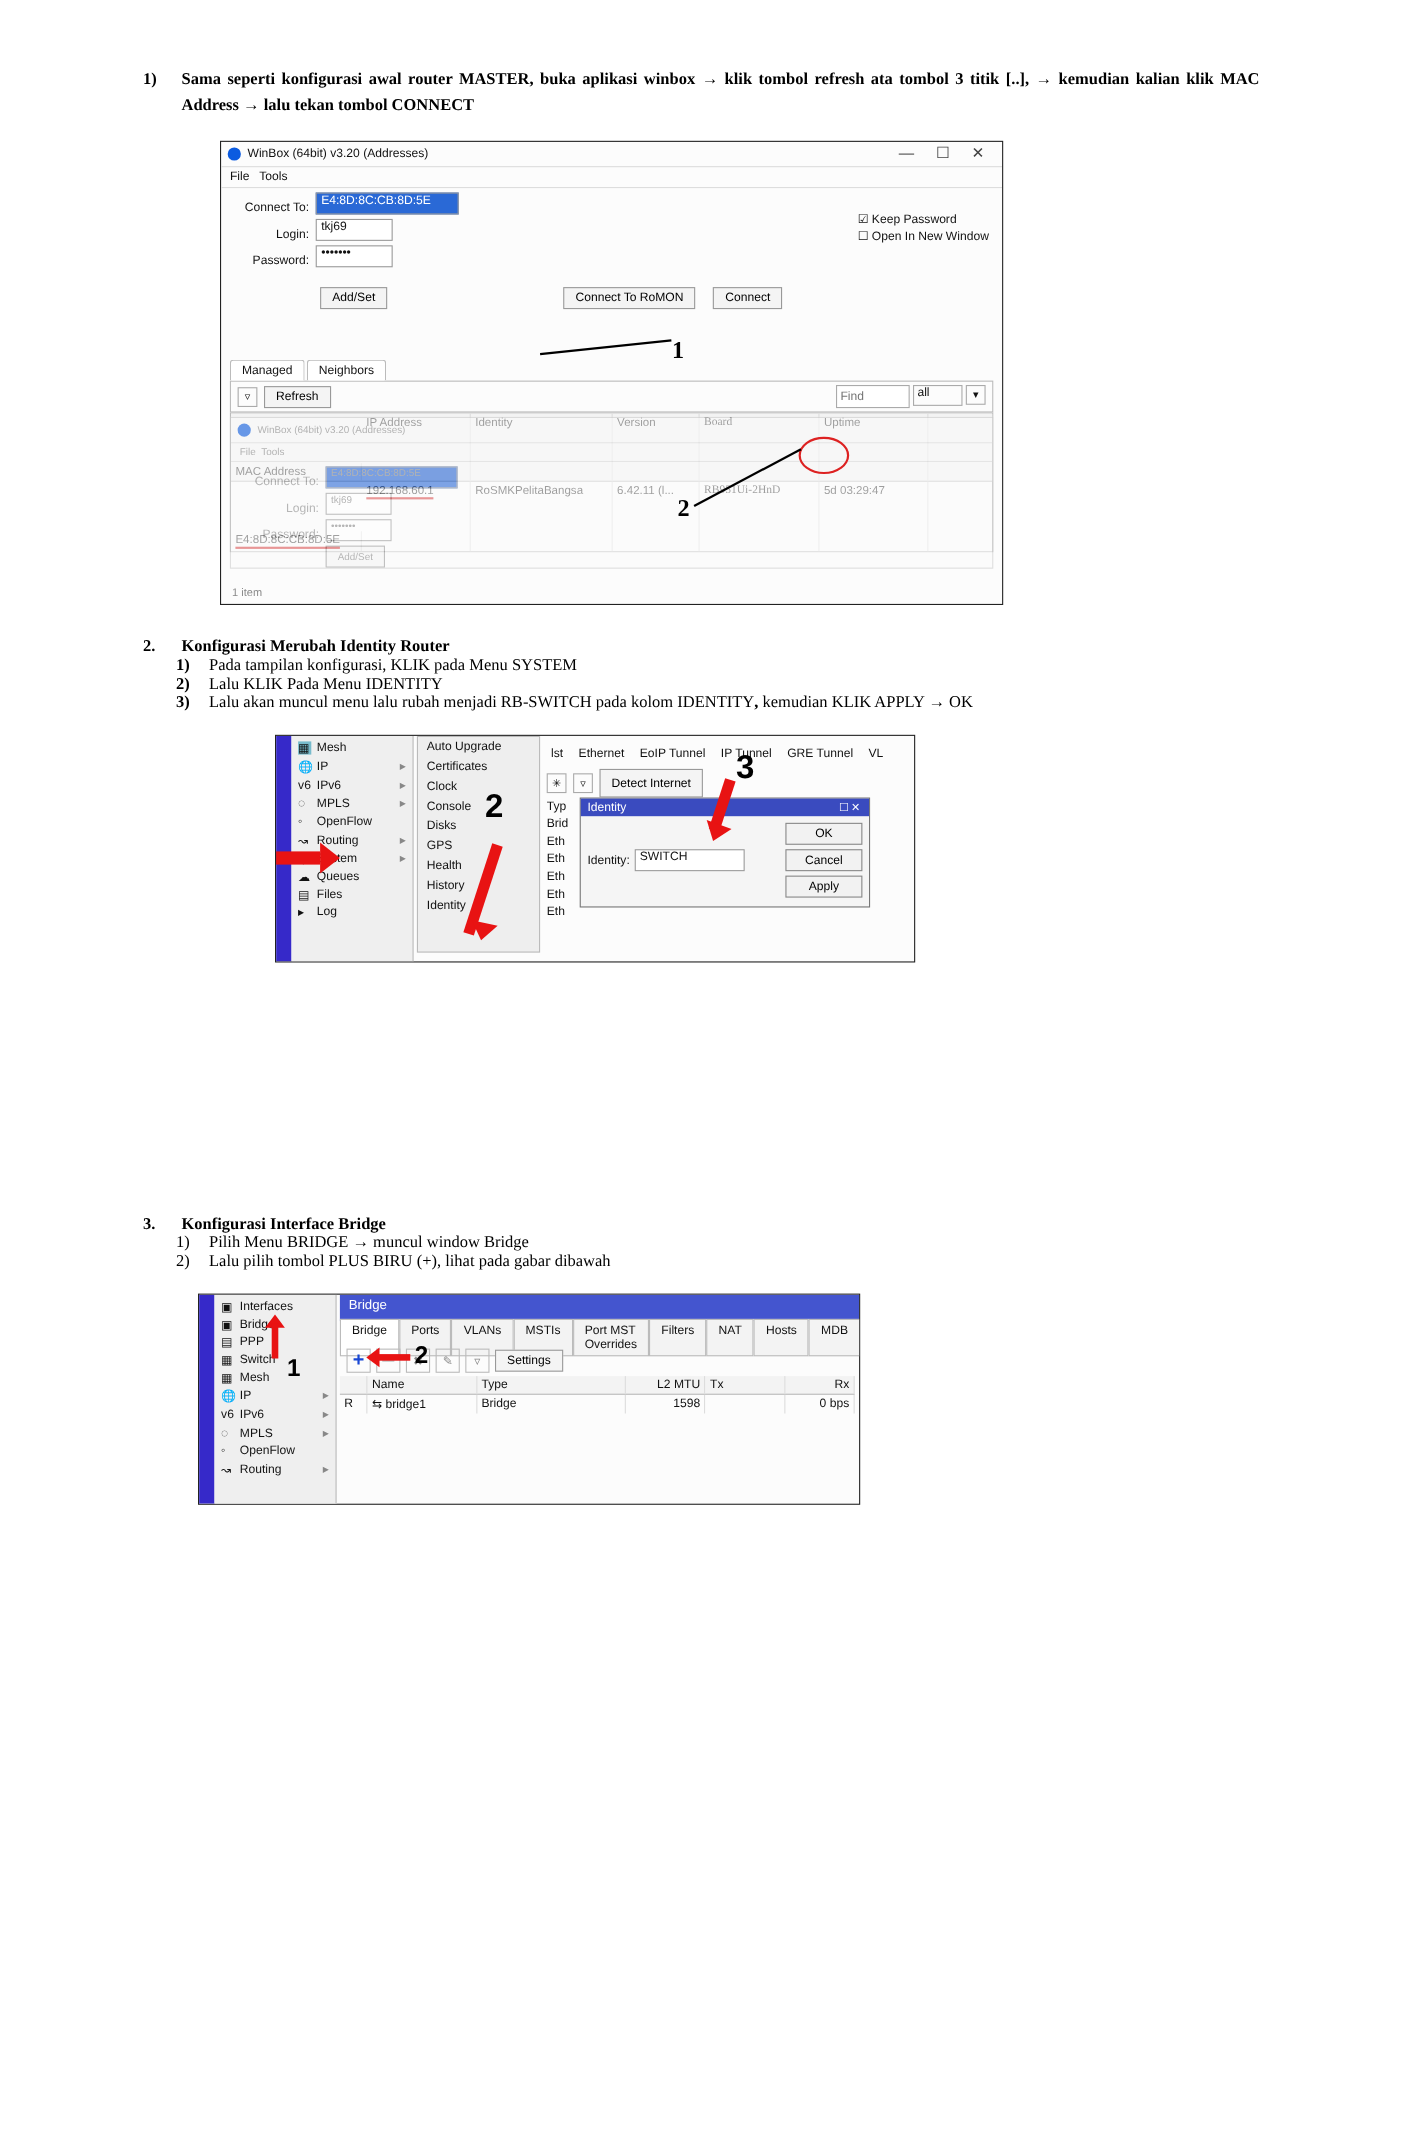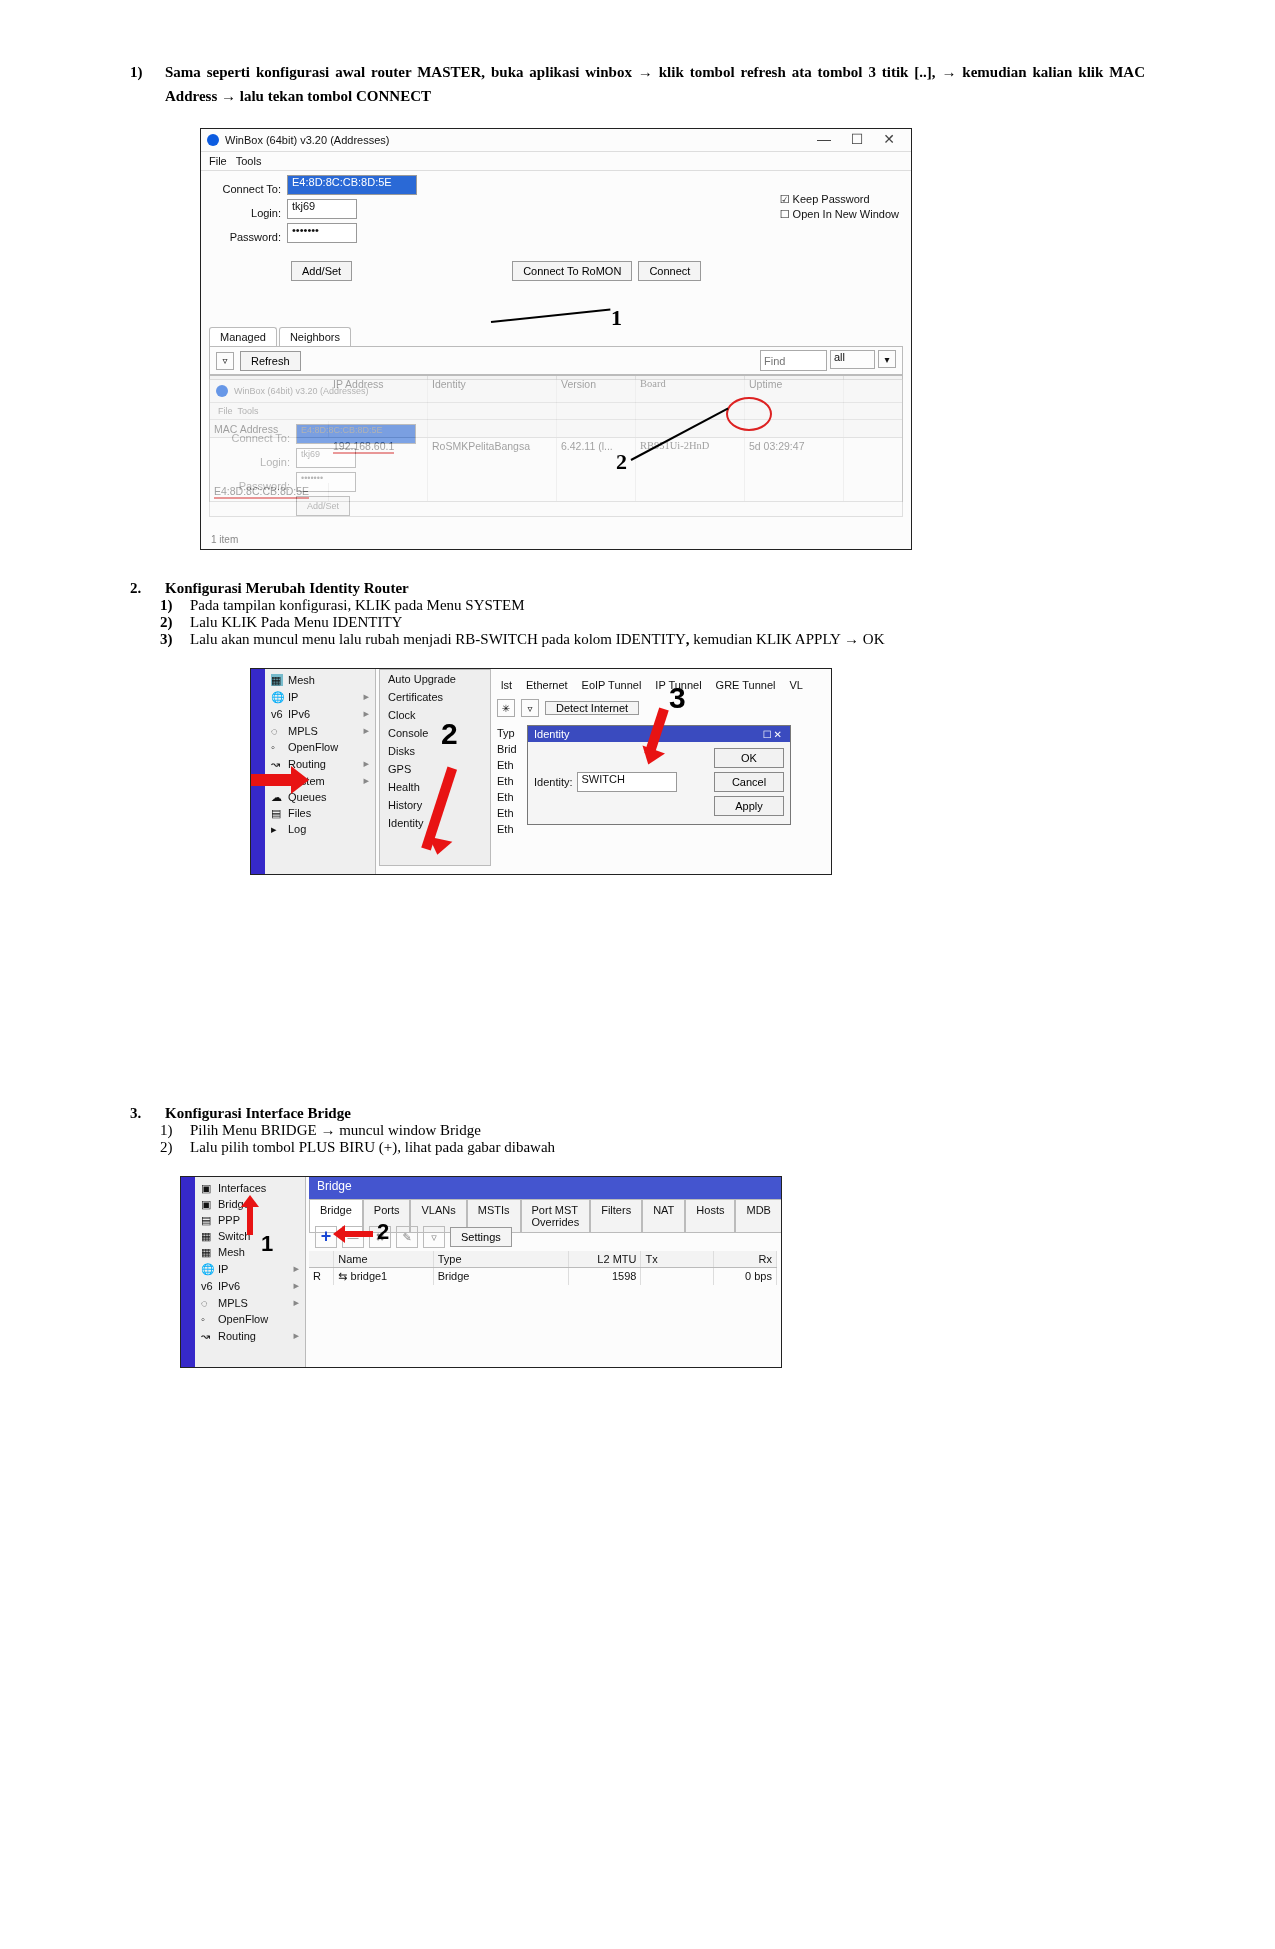--- a/index.html
+++ b/index.html
@@ -52,21 +52,21 @@
   .bluebar{position:absolute;left:0;top:0;bottom:0;width:14px;background:#3629c9;}
   .menucol{position:absolute;left:14px;top:0;width:110px;height:100%;background:#efefef;border-right:1px solid #bbb;}
   .menucol ul{list-style:none;padding:3px 0 0 0;margin:0;}
   .menucol li{display:flex;align-items:center;gap:5px;font-size:11px;padding:2px 6px;cursor:default;}
   .menucol li .mi{width:12px;height:12px;display:inline-block;}
   .submenupanel{position:absolute;left:128px;top:0;width:110px;height:195px;background:#eee;border:1px solid #bbb;}
   .submenupanel div{padding:3px 8px;font-size:11px;}
   .tabsbar2{position:absolute;left:246px;top:8px;display:flex;gap:6px;font-size:11px;}
   .tabsbar2 span{padding:2px 4px;}
   .detectline{position:absolute;left:246px;top:30px;display:flex;gap:6px;align-items:center;}
-  .detectline .btn{height:14px;}
+  .detectline .btn{height:26px;}
   .identitydlg{position:absolute;left:276px;top:56px;width:262px;border:1px solid #777;background:#f5f5f5;}
   .dlgtitle{background:#3a4bbf;color:#fff;font-size:11px;padding:2px 6px;display:flex;align-items:center;}
   .dlgtitle .winbtns{margin-left:auto;font-size:10px;letter-spacing:2px;}
   .dlgbody{display:flex;padding:6px 6px 8px 6px;gap:8px;}
   .dlgbody .left{flex:1;display:flex;align-items:center;gap:4px;}
   .dlgbody .right{width:70px;display:flex;flex-direction:column;gap:4px;}
   .dlgbody .right button{height:20px;border:1px solid #888;background:#f2f2f2;font-size:11px;}
   .ethcol{position:absolute;left:246px;top:56px;font-size:11px;line-height:16px;}
   .bigred{position:absolute;background:#e81313;}
   .bignum{position:absolute;font-family:Arial;font-weight:900;font-size:30px;color:#000;}
@@ -135,21 +135,21 @@
       <span class="tinput" style="width:60px;">•••••••</span>
     </div>
 
     <div class="rightopts">
       <div>☑ <span>Keep Password</span></div>
       <div>☐ <span>Open In New Window</span></div>
     </div>
 
     <div style="margin:18px 0 0 90px;display:flex;gap:160px;align-items:center;">
       <button class="btn">Add/Set</button>
-      <span style="display:flex;gap:6px;">
+      <span style="display:flex;gap:16px;">
         <button class="btn">Connect To RoMON</button>
         <button class="btn">Connect</button>
       </span>
     </div>
 
     <div class="tabs">
       <div class="tab">Managed</div>
       <div class="tab tabactive">Neighbors</div>
     </div>
     <div class="toolbar">

